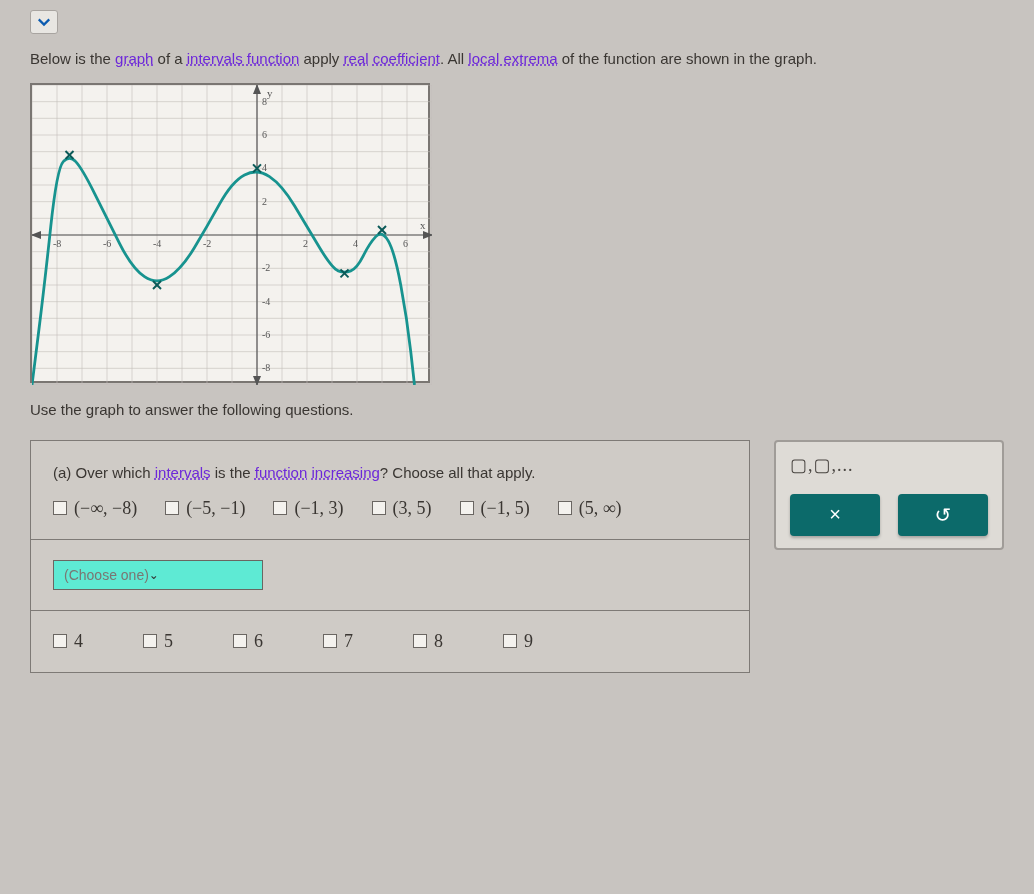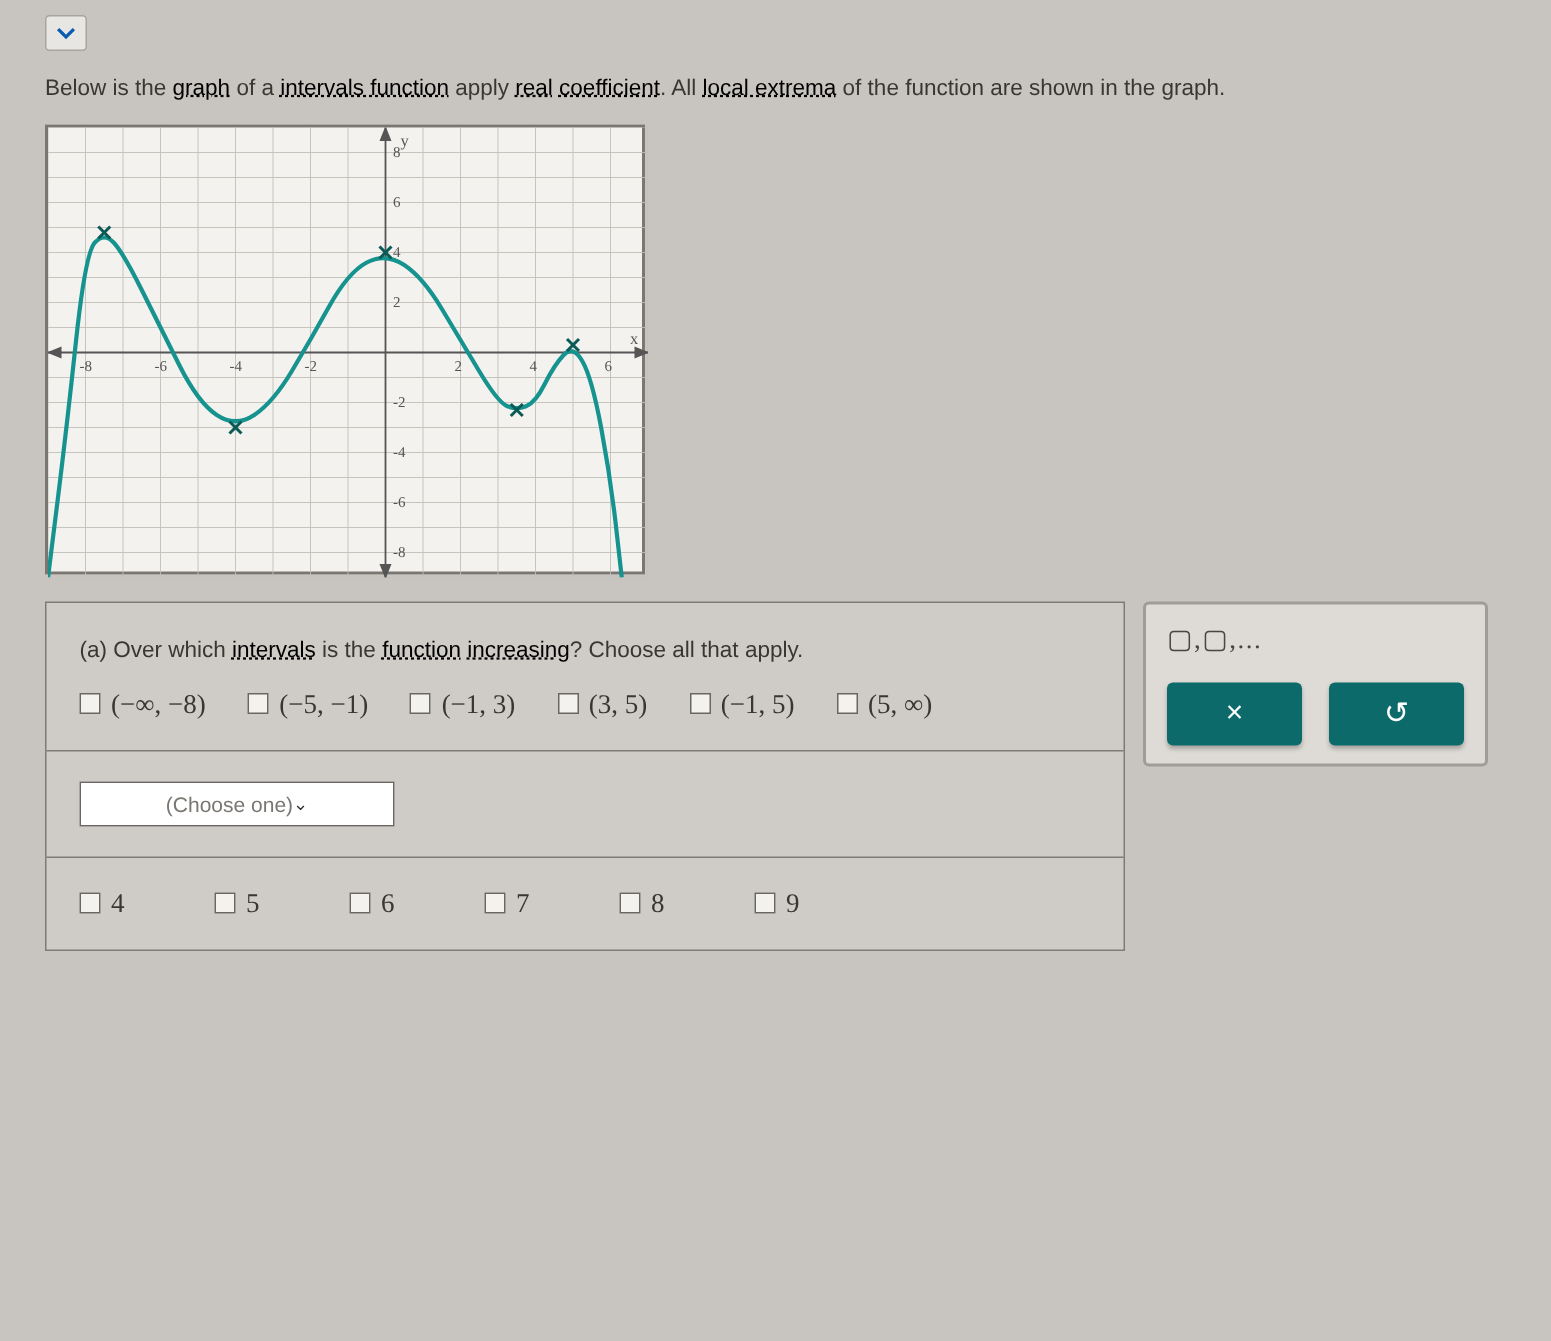--- a/index.html
+++ b/index.html
@@ -20,31 +20,31 @@
     width: 28px;
     height: 24px;
     background: #e8e6e2;
     border: 1px solid #a8a4a0;
     border-radius: 3px;
     margin-bottom: 6px;
     cursor: pointer;
   }
   .collapse-icon svg { width: 14px; height: 14px; }
   .problem-text { margin: 8px 0 12px 0; line-height: 1.5; }
-  .term { color: #000000; text-decoration: underline dotted; }
+  .term { color: #6d28d9; text-decoration: underline dotted; }
   .graph-wrap {
     width: 400px;
     height: 300px;
     border: 2px solid #7a7672;
     background: #f4f2ee;
     margin-bottom: 18px;
     position: relative;
   }
   .instruction { margin: 14px 0 22px 0; }
-  .content-row { display: flex; gap: 12px; align-items: flex-start; }
+  .content-row { display: flex; gap: 24px; align-items: flex-start; }
   .question-panel {
     width: 720px;
     border: 1.5px solid #7e7a76;
     background: #cfcbc6;
   }
   .qcell {
     border-bottom: 1.5px solid #7e7a76;
     padding: 20px 22px 20px 22px;
   }
   .qcell:last-child { border-bottom: none; }
@@ -62,23 +62,23 @@
   .input-box {
     width: 30px;
     height: 36px;
     border: 1.5px solid #0d8a88;
     background: #fff;
     display: inline-block;
   }
   .select-box {
     display: inline-flex;
     align-items: center;
-    justify-content: center;
+    justify-content: flex-start;
     border: 1.5px solid #6a6662;
-    background: #ffffff;
+    background: #5eead4;
     width: 210px;
     height: 30px;
     padding: 0 10px;
     color: #7a7672;
     font-size: 14px;
     cursor: pointer;
   }
   .select-box .chev { font-size: 12px; color: #333; }
   .side-panel { width: 230px; }
   .symbol-box {
@@ -213,20 +213,21 @@
           <polygon points="391,146 401,150 391,154" transform="rotate(0 396 150)"></polygon>
           <polygon points="-1,146 9,150 -1,154" transform="rotate(180 4 150)"></polygon>
           <polygon points="220,0 230,4 220,8" transform="rotate(-90 225 4)"></polygon>
           <polygon points="220,292 230,296 220,300" transform="rotate(90 225 296)"></polygon>
         </g>
       <text id="ylabel" font-family="serif" font-size="11" fill="#555" x="235" y="12">y</text>
       <text id="xlabel" font-family="serif" font-size="11" fill="#555" x="388" y="144">x</text>
     </svg>
   </div>
 
+  <div class="instruction">Use the graph to answer the following questions.</div>
 
   <div class="content-row">
     <div class="question-panel">
 
       <div class="qcell">
         <div class="qtext">
           <span>(a) Over which </span><span class="term">intervals</span><span> is the </span><span class="term">function</span><span> </span><span class="term">increasing</span><span>? Choose all that apply.</span>
         </div>
         <div class="opts" id="opts-a">
             <label class="opt">

